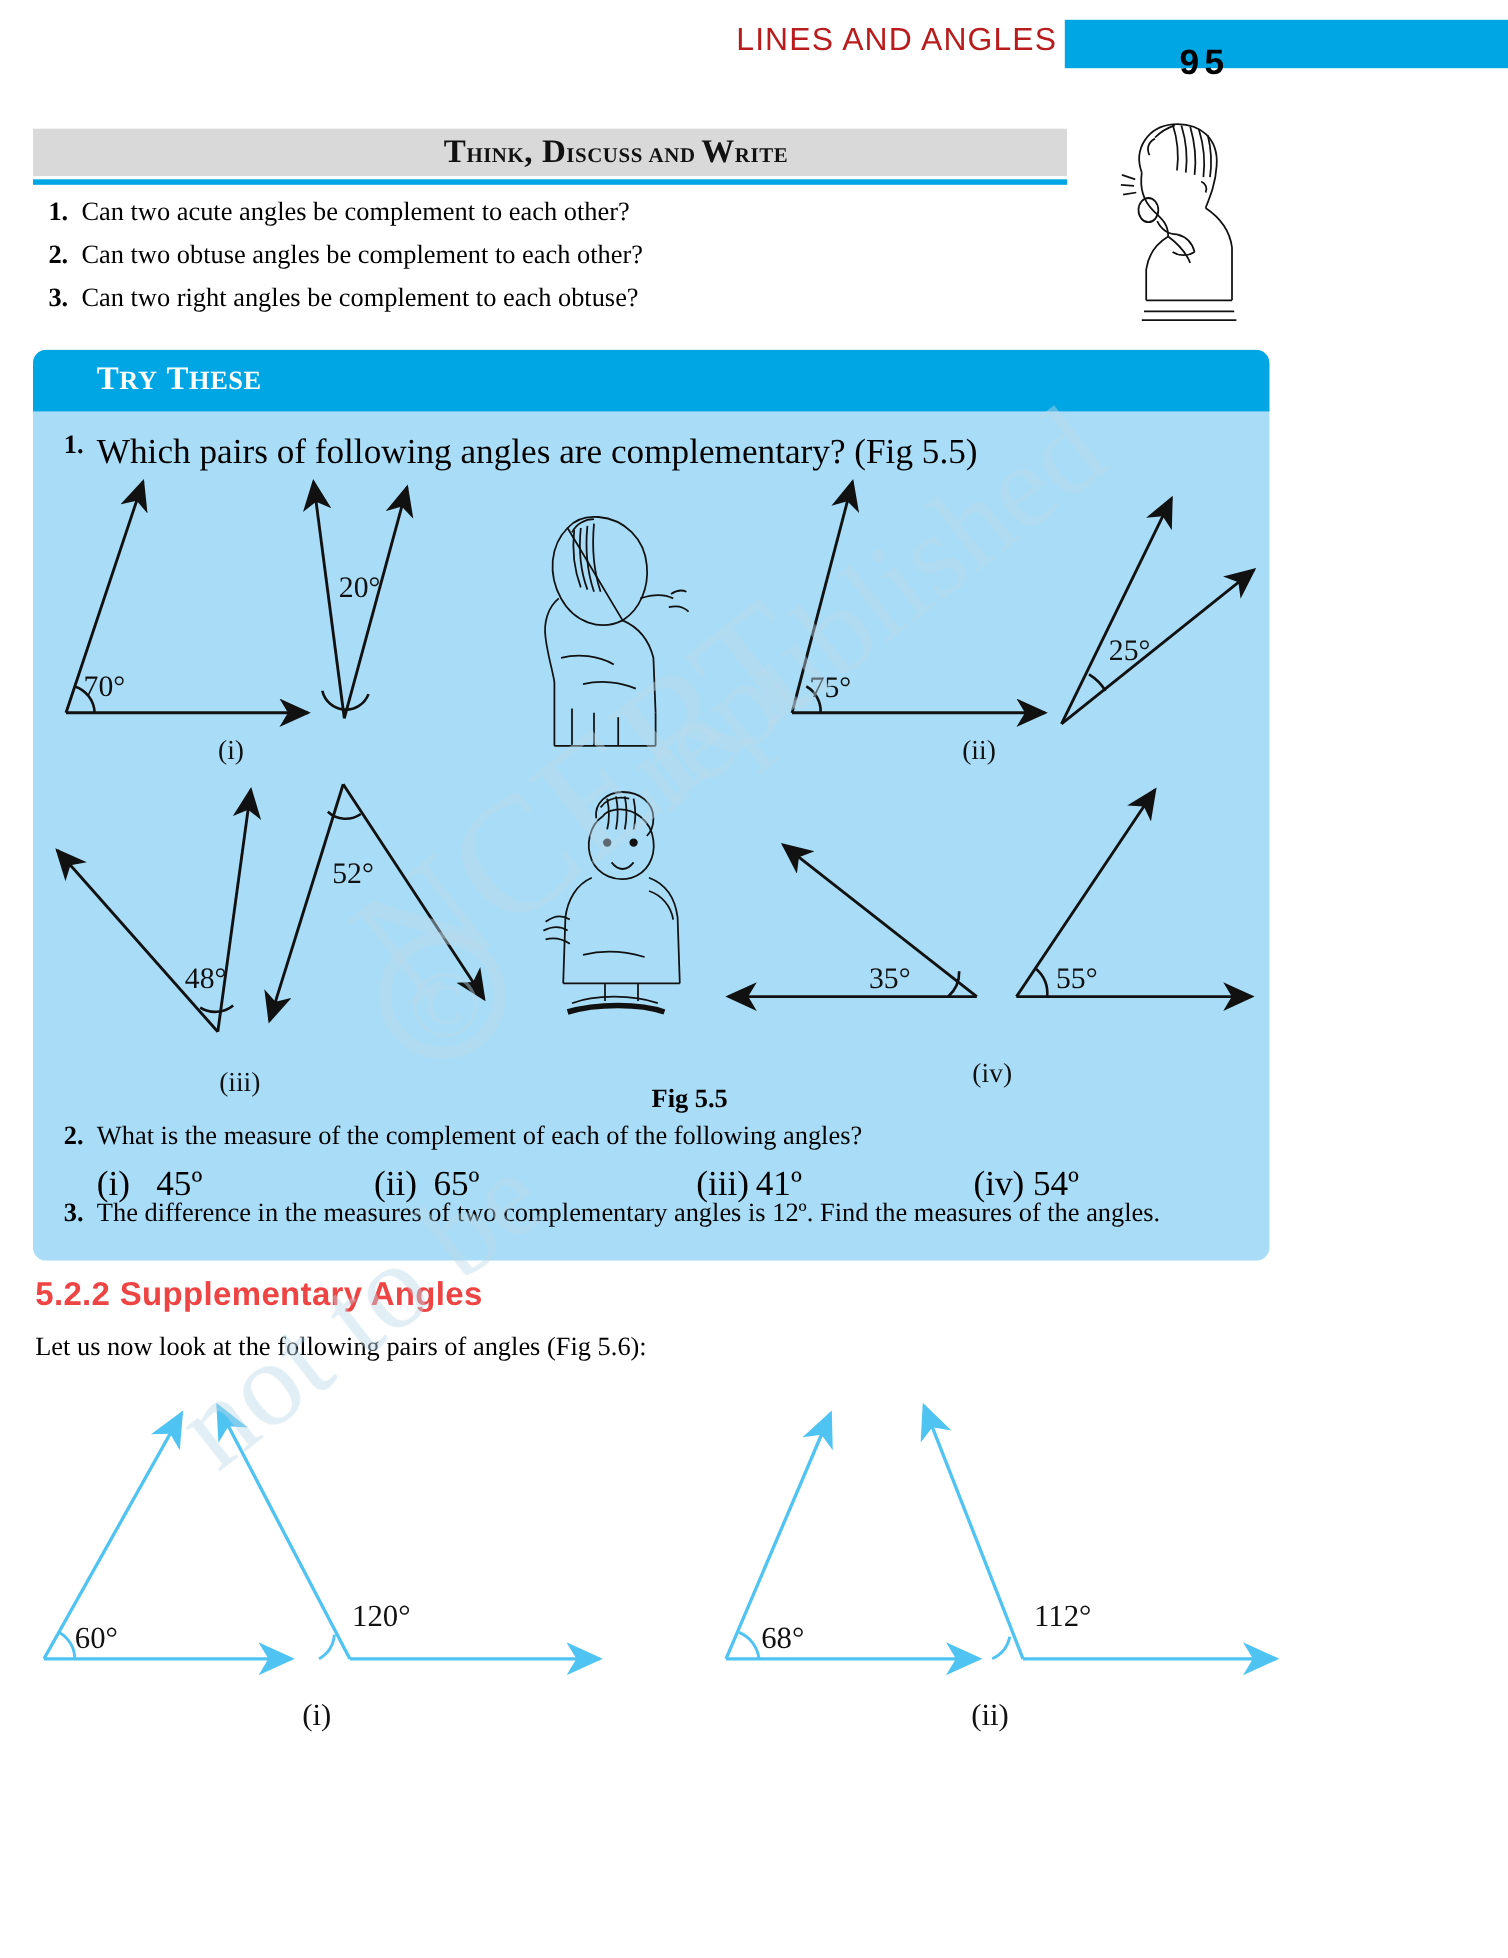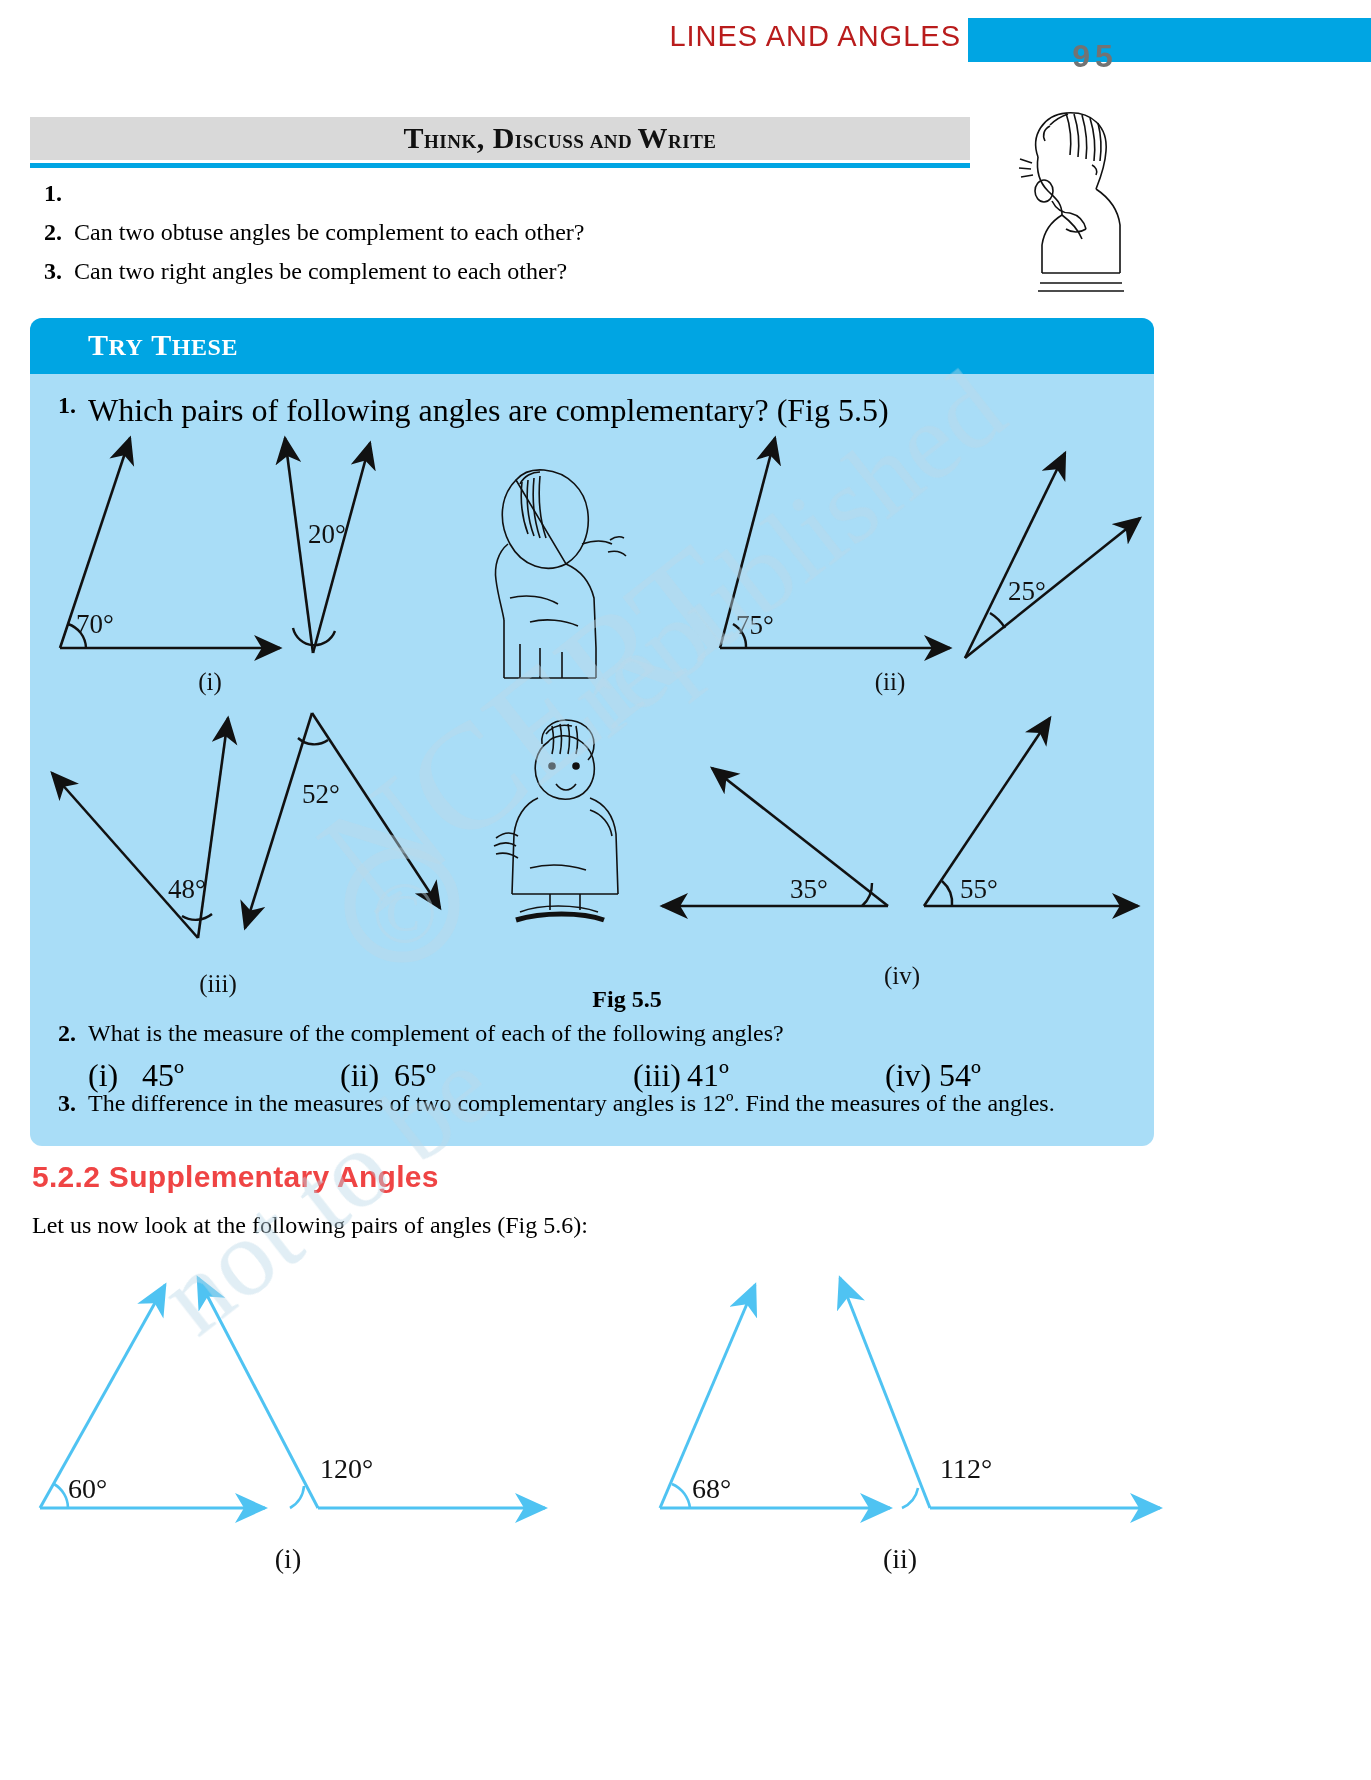--- a/index.html
+++ b/index.html
@@ -17,21 +17,21 @@
     font-size:29px;letter-spacing:1px;color:#b91c1c;font-weight:400;
     white-space:nowrap;
   }
   .header-pagebar{
     position:absolute;left:968px;top:-2px;width:403px;height:44px;
     background:#00a5e3;
   }
   .header-pagenum{
     position:absolute;left:1035px;top:18px;width:120px;text-align:center;
     font-family:"Liberation Sans", sans-serif;
-    font-size:32px;font-weight:700;color:#737373;letter-spacing:5px;
+    font-size:32px;font-weight:700;color:#000000;letter-spacing:5px;
   }
 
   
   .tdw-band{
     position:absolute;left:30px;top:117px;width:940px;height:43px;
     background:#d9d9d9;
   }
   .tdw-title{
     position:absolute;left:0;top:4px;width:940px;text-align:center;
     font-family:"Liberation Serif", serif;
@@ -150,28 +150,29 @@
     <path d="M19 63 L31 64"></path>
     <path d="M21 72 L33 70"></path>
     <path d="M62 110 C70 116 78 124 82 134"></path>
   </g>
 </svg>
 </div>
 
 <div class="qlist tdw-list">
   <div class="qrow">
     <div class="qnum">1.</div>
+    <div class="qtext">Can two acute angles be complement to each other?</div>
   </div>
   <div class="qrow">
     <div class="qnum">2.</div>
     <div class="qtext">Can two obtuse angles be complement to each other?</div>
   </div>
   <div class="qrow">
     <div class="qnum">3.</div>
-    <div class="qtext">Can two right angles be complement to each other?</div>
+    <div class="qtext">Can two right angles be complement to each obtuse?</div>
   </div>
 </div>
 
 <div class="tt-panel">
   <div class="tt-head">
     <div class="tt-head-title">
       <span>T</span><span class="sc">RY</span><span>&nbsp;T</span><span class="sc">HESE</span>
     </div>
   </div>
 

